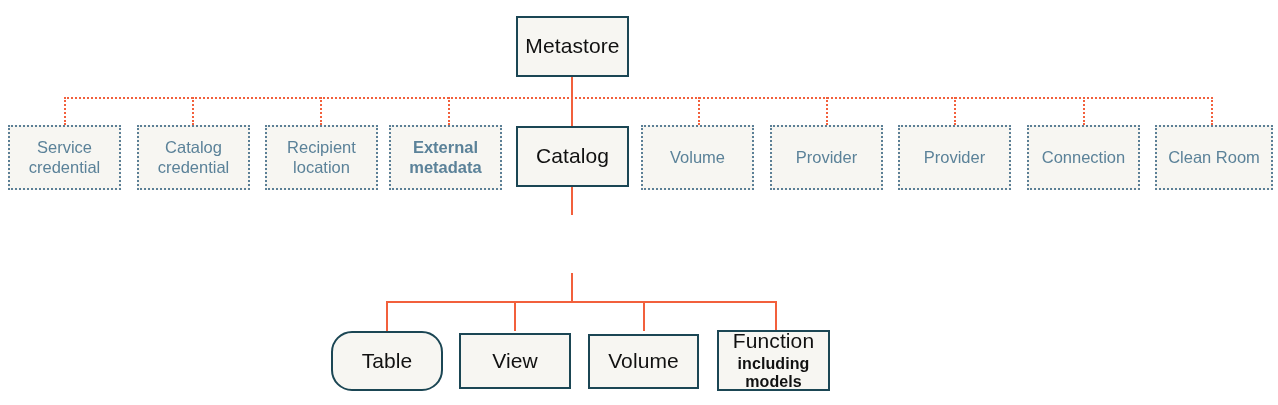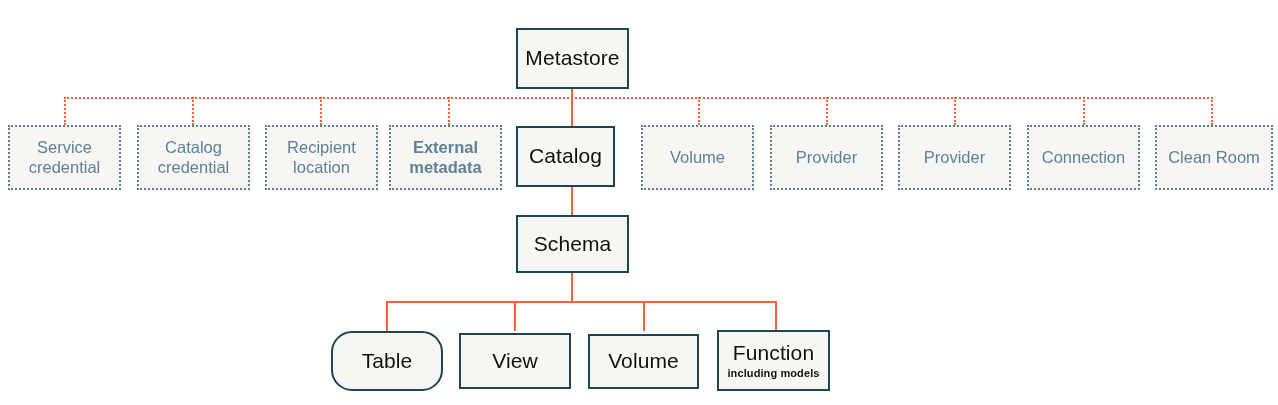--- a/index.html
+++ b/index.html
@@ -33,21 +33,21 @@
     color: #111111;
     font-size: 21px;
     letter-spacing: 0.1px;
   }
   .node.secondary {
     border: 2px dotted #5b7f96;
     color: #5b8299;
     font-size: 16.5px;
   }
   .node .sub {
-    font-size: 11px;
+    font-size: 16px;
     font-weight: bold;
     color: #111111;
     margin-top: 1px;
     letter-spacing: 0.1px;
   }
   .edge {
     position: absolute;
     box-sizing: border-box;
   }
   .edge.solid-v {
@@ -86,41 +86,41 @@
   <div class="edge solid-v" style="left:571px; top:187px; width:2px; height:28px;"></div>
   <div class="edge solid-v" style="left:571px; top:273px; width:2px; height:29px;"></div>
 
   <div class="edge solid-h" style="left:386px; top:301px; width:390px; height:2px;"></div>
 
   <div class="edge solid-v" style="left:386px; top:301px; width:2px; height:30px;"></div>
   <div class="edge solid-v" style="left:514px; top:301px; width:2px; height:30px;"></div>
   <div class="edge solid-v" style="left:643px; top:301px; width:2px; height:30px;"></div>
   <div class="edge solid-v" style="left:775px; top:301px; width:2px; height:30px;"></div>
 
-  <div class="node primary" style="left:516px; top:28px; width:113px; height:61px;">
+  <div class="node primary" style="left:516px; top:16px; width:113px; height:61px;">
     <span>Metastore</span>
   </div>
 
   <div class="node secondary" style="left:8px; top:125px; width:113px; height:65px;">
     <span>Service credential</span>
   </div>
 
   <div class="node secondary" style="left:137px; top:125px; width:113px; height:65px;">
     <span>Catalog credential</span>
   </div>
 
   <div class="node secondary" style="left:265px; top:125px; width:113px; height:65px;">
     <span>Recipient location</span>
   </div>
 
   <div class="node secondary" style="left:389px; top:125px; width:113px; height:65px;font-weight:bold;">
     <span>External metadata</span>
   </div>
 
-  <div class="node primary" style="left:516px; top:126px; width:99px; height:61px;">
+  <div class="node primary" style="left:516px; top:126px; width:113px; height:61px;">
     <span>Catalog</span>
   </div>
 
   <div class="node secondary" style="left:641px; top:125px; width:113px; height:65px;">
     <span>Volume</span>
   </div>
 
   <div class="node secondary" style="left:770px; top:125px; width:113px; height:65px;">
     <span>Provider</span>
   </div>
@@ -130,23 +130,20 @@
   </div>
 
   <div class="node secondary" style="left:1027px; top:125px; width:113px; height:65px;">
     <span>Connection</span>
   </div>
 
   <div class="node secondary" style="left:1155px; top:125px; width:118px; height:65px;">
     <span>Clean Room</span>
   </div>
 
-  <div class="node primary" style="left:516px; top:215px; width:113px; height:58px;">
-    <span>Schema</span>
-  </div>
 
   <div class="node primary" style="left:331px; top:331px; width:112px; height:60px;border-radius:21px;">
     <span>Table</span>
   </div>
 
   <div class="node primary" style="left:459px; top:333px; width:112px; height:56px;">
     <span>View</span>
   </div>
 
   <div class="node primary" style="left:588px; top:334px; width:111px; height:55px;">

